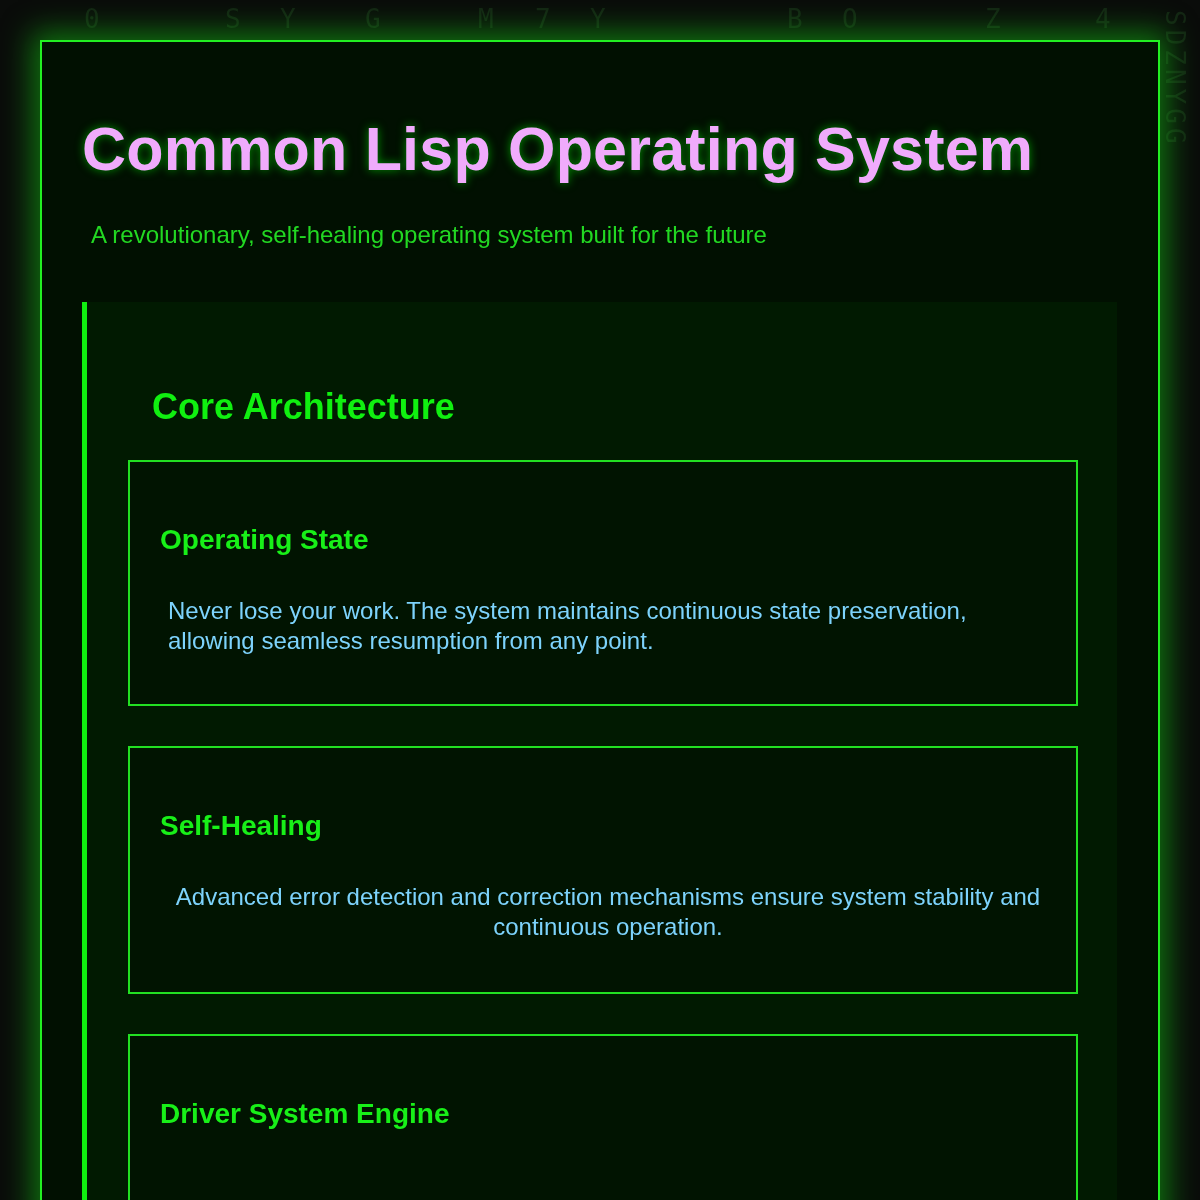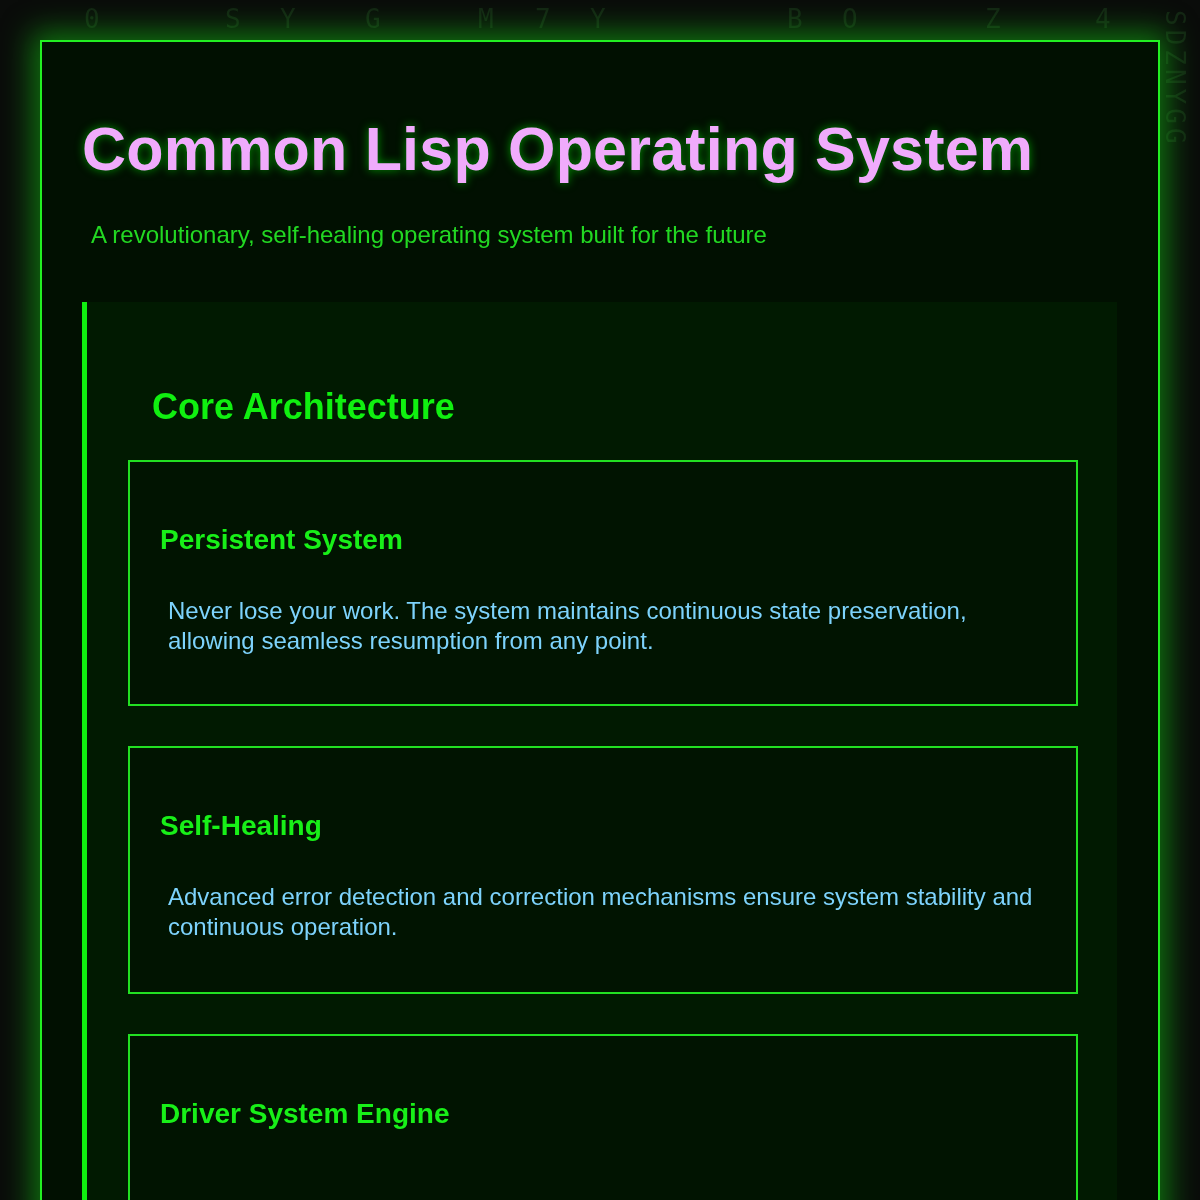--- a/index.html
+++ b/index.html
@@ -80,25 +80,25 @@
 </div>
 
 <div class="container">
   <h1 class="title">Common Lisp Operating System</h1>
   <p class="subtitle">A revolutionary, self-healing operating system built for the future</p>
 
   <div class="section">
     <h2 class="section-title">Core Architecture</h2>
 
     <div class="card" style="top:158px; height:242px;">
-      <h3 class="card-title">Persistent System</h3>
+      <h3 class="card-title">Operating State</h3>
       <p class="card-desc">Never lose your work. The system maintains continuous state preservation, allowing seamless resumption from any point.</p>
     </div>
 
-    <div class="card" style="top:444px; height:244px;">
+    <div class="card" style="top:444px; height:244px;text-align:center;">
       <h3 class="card-title">Self-Healing</h3>
       <p class="card-desc">Advanced error detection and correction mechanisms ensure system stability and continuous operation.</p>
     </div>
 
     <div class="card" style="top:732px; height:260px;">
       <h3 class="card-title">Driver System Engine</h3>
     </div>
   </div>
 </div>
 

